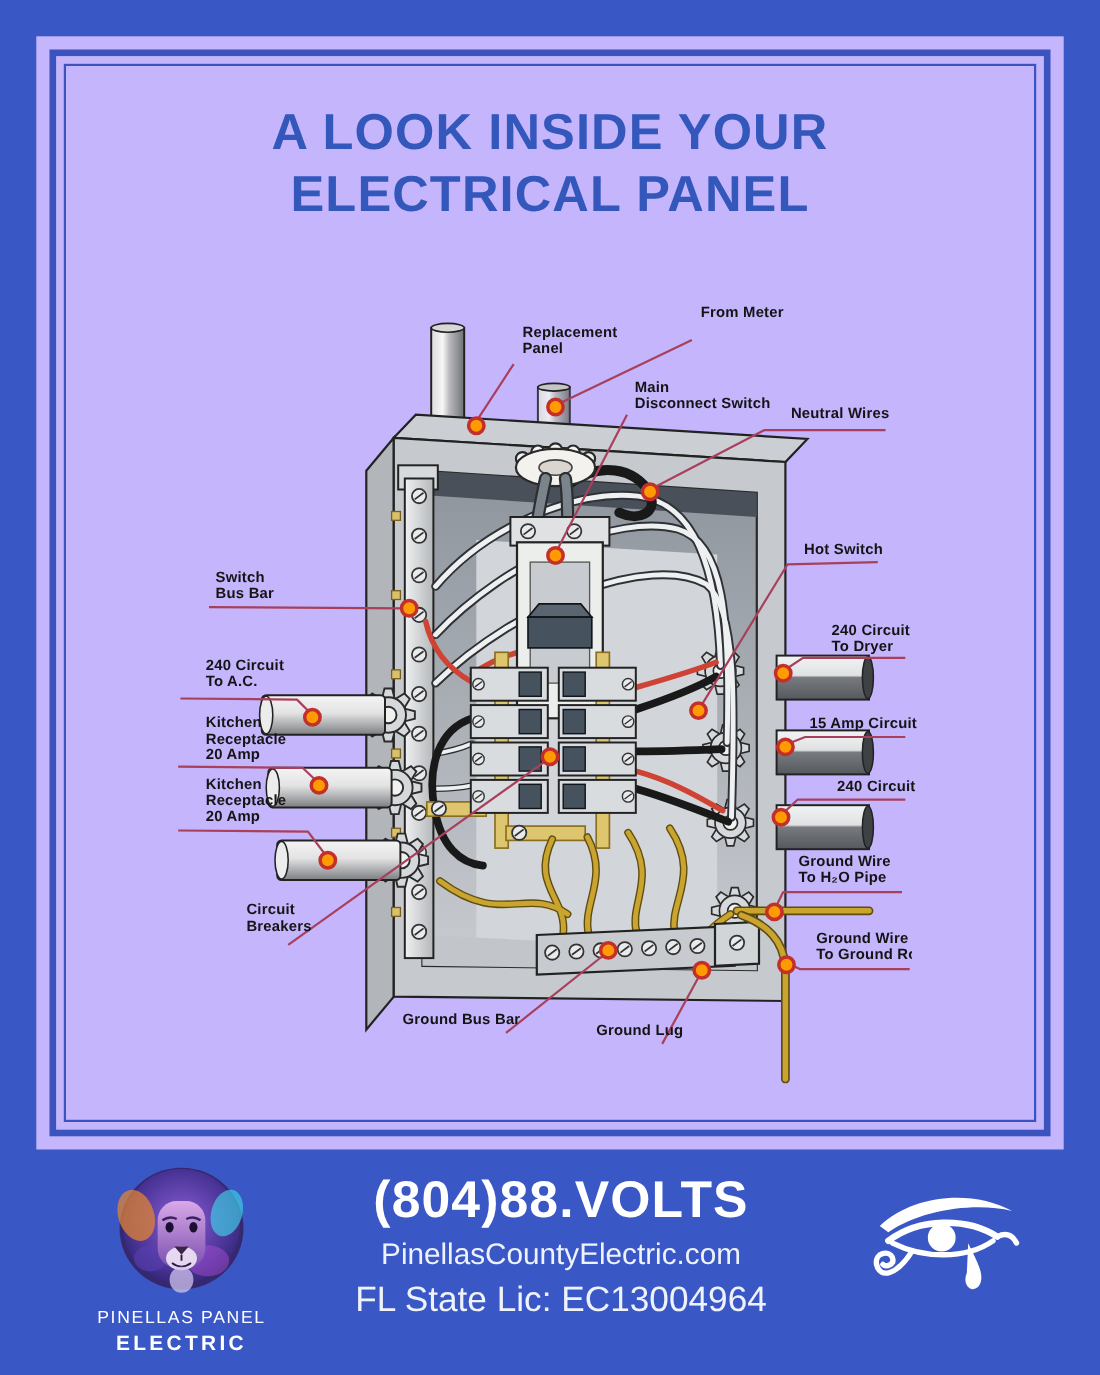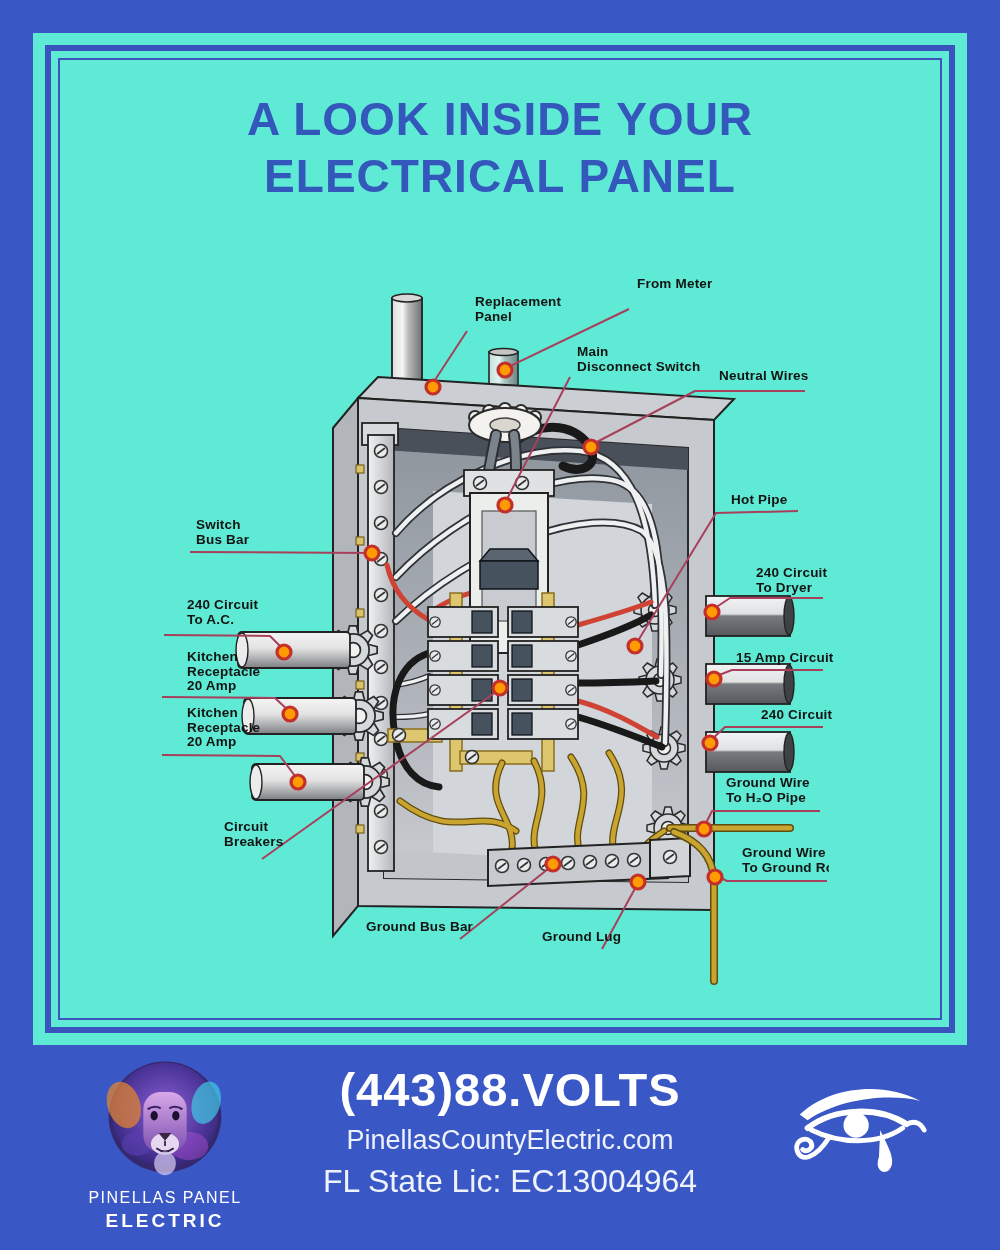--- a/index.html
+++ b/index.html
@@ -1,18 +1,18 @@
 <!DOCTYPE html>
 <html><head>
 <meta charset="utf-8">
 <style>
   html,body{margin:0;padding:0;}
   body{width:1000px;height:1250px;position:relative;background:#3a57c6;
        font-family:"Liberation Sans",sans-serif;overflow:hidden;}
-  .card{position:absolute;left:33px;top:33px;width:934px;height:1012px;background:#5eead4;}
+  .card{position:absolute;left:33px;top:33px;width:934px;height:1012px;background:#c4b5fd;}
   .b-thick{position:absolute;left:12px;top:12px;right:12px;bottom:12px;border:6px solid #3a53bd;}
   .b-thin{position:absolute;left:25px;top:25px;right:25px;bottom:25px;border:2px solid #3a53bd;}
   .title{position:absolute;left:0;top:58px;width:934px;text-align:center;
          color:#3457bc;font-weight:800;font-size:46px;line-height:57px;letter-spacing:1px;}
   .diagram{position:absolute;left:117px;top:232px;width:710px;height:720px;}
   .diagram svg{position:absolute;left:0;top:0;}
   .lbl{position:absolute;font-weight:bold;font-size:13.5px;line-height:14.5px;
        color:#141414;letter-spacing:.2px;white-space:nowrap;}
   .lbl span{display:block;padding-left:10px;}
   .clip{overflow:hidden;}
@@ -352,21 +352,21 @@
       <span>From Meter</span>
     </div>
     <div class="lbl" style="left:417px;top:80px">
       <span>Main</span>
       <span>Disconnect Switch</span>
     </div>
     <div class="lbl" style="left:559px;top:104px">
       <span>Neutral Wires</span>
     </div>
     <div class="lbl" style="left:571px;top:228px">
-      <span>Hot Pipe</span>
+      <span>Hot Switch</span>
     </div>
     <div class="lbl" style="left:596px;top:301px">
       <span>240 Circuit</span>
       <span>To Dryer</span>
     </div>
     <div class="lbl" style="left:576px;top:386px">
       <span>15 Amp Circuit</span>
     </div>
     <div class="lbl" style="left:601px;top:443px">
       <span>240 Circuit</span>
@@ -439,21 +439,21 @@
       <polygon points="54,72 66,72 60,79" fill="#3a2547"></polygon>
       <line x1="60" y1="79" x2="60" y2="84" stroke="#2e1b45" stroke-width="1.6"></line>
       <path d="M52,86 Q60,92 68,86" fill="none" stroke="#2e1b45" stroke-width="1.6"></path>
       <ellipse cx="60" cy="100" rx="10" ry="11" fill="#cfc3ec" opacity=".75"></ellipse>
     </svg>
     <div class="brand-top">PINELLAS PANEL</div>
     <div class="brand-bottom">ELECTRIC</div>
   </div>
 
   <div class="contact">
-    <div class="phone">(443)88.VOLTS</div>
+    <div class="phone">(804)88.VOLTS</div>
     <div class="website">PinellasCountyElectric.com</div>
     <div class="license">FL State Lic: EC13004964</div>
   </div>
 
   <div class="horus">
     <svg width="136" height="108" viewBox="0 0 140 110">
       <g fill="none" stroke="#ffffff" stroke-linecap="round">
         <path d="M8,38 C40,8 95,4 132,24 C98,16 48,22 16,44 Z" fill="#ffffff" stroke="none"></path>
         <path d="M16,52 C45,30 90,30 118,48" stroke-width="6"></path>
         <path d="M20,54 C48,68 88,70 114,52" stroke-width="5"></path>

